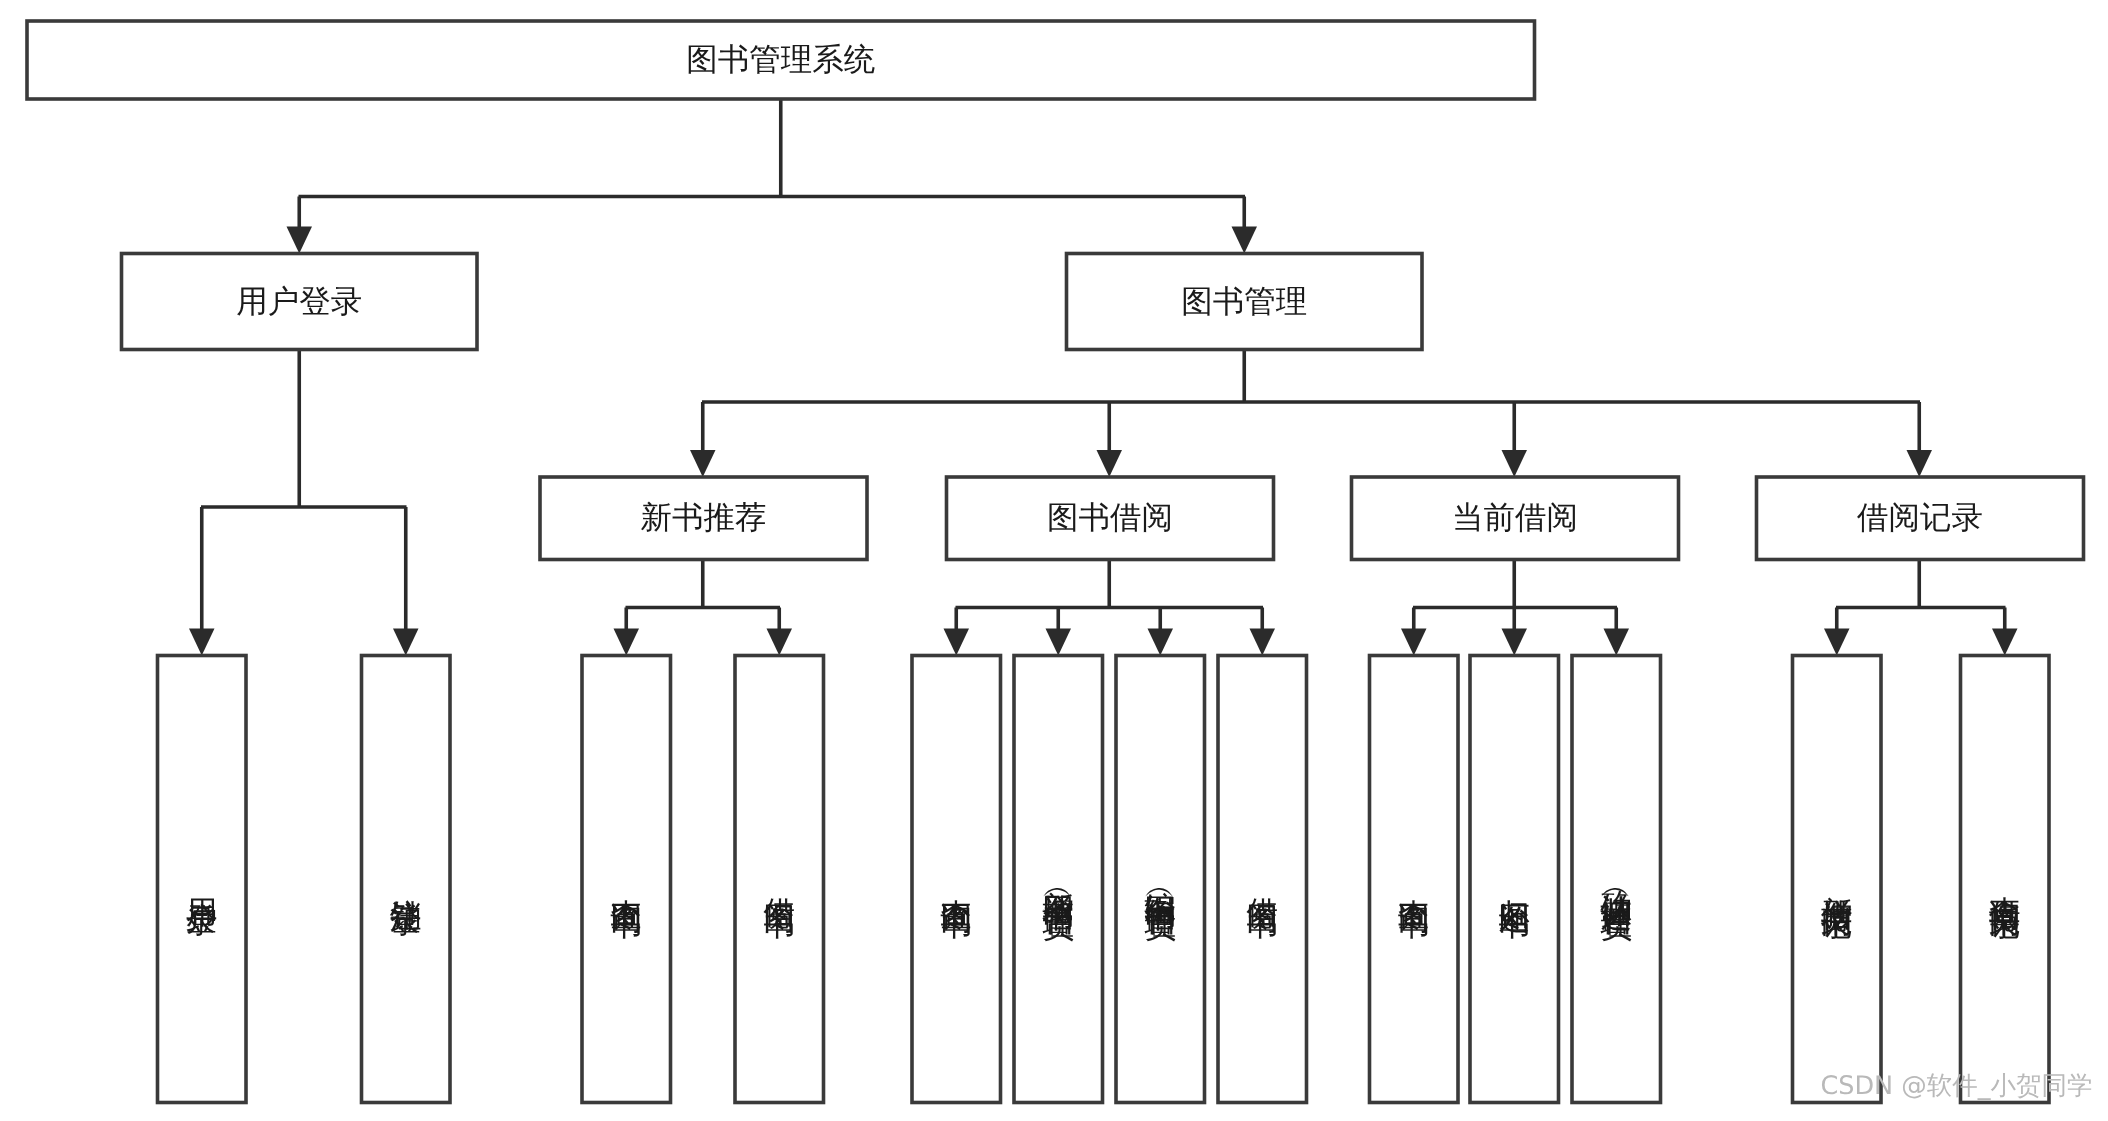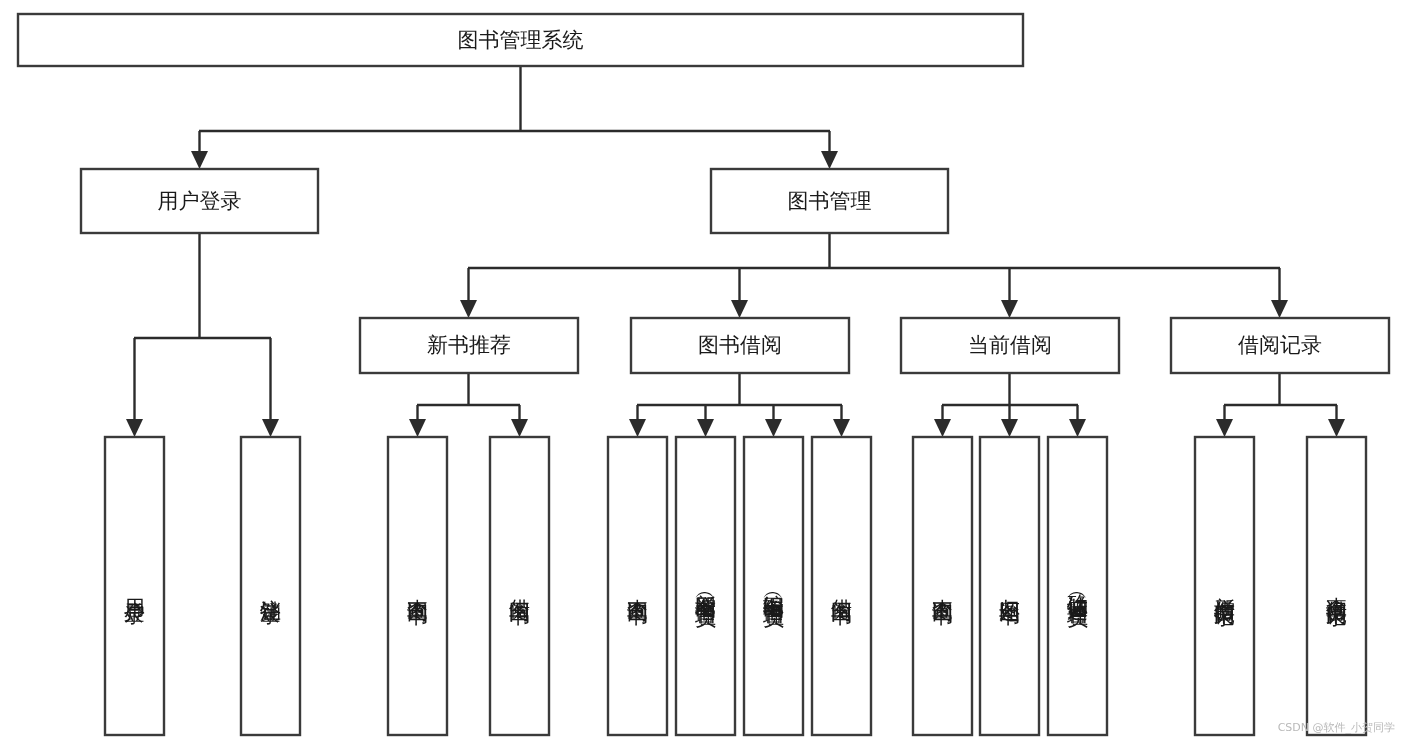--- a/index.html
+++ b/index.html
@@ -54,21 +54,21 @@
     writing-mode: vertical-rl;
     text-orientation: upright;
     text-anchor: middle;
     letter-spacing: 2px;
   }
   .watermark-text {
     position: absolute;
     right: 10px;
     bottom: 6px;
     font-family: "DejaVu Sans", "Liberation Sans", sans-serif;
-    font-size: 11px;
+    font-size: 17px;
     color: #b9b9b9;
     white-space: nowrap;
     user-select: none;
   }
 </style>
 </head>
 <body>
 
 <div id="canvas">
 

